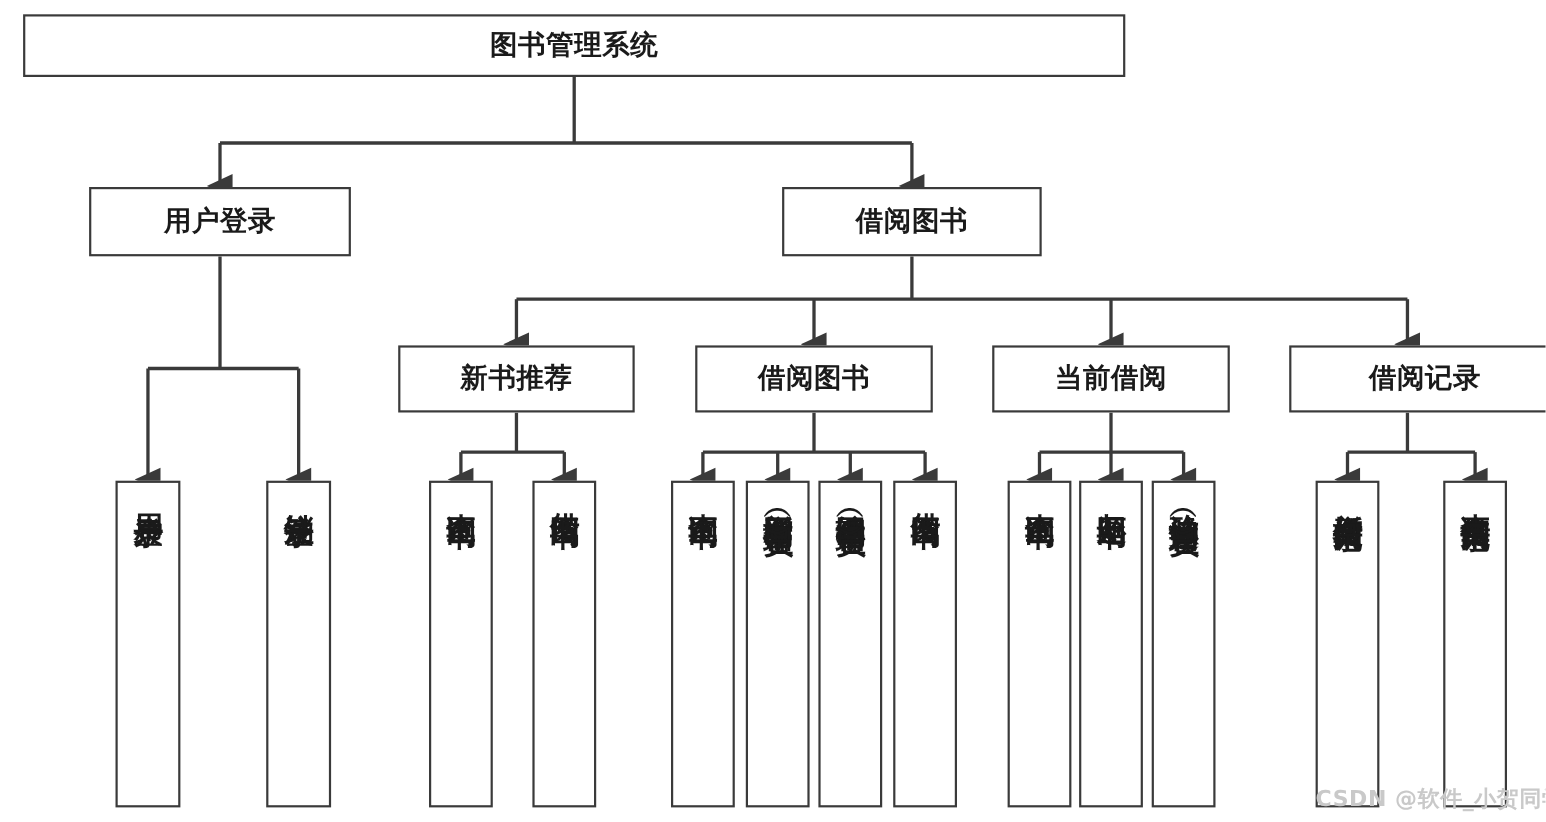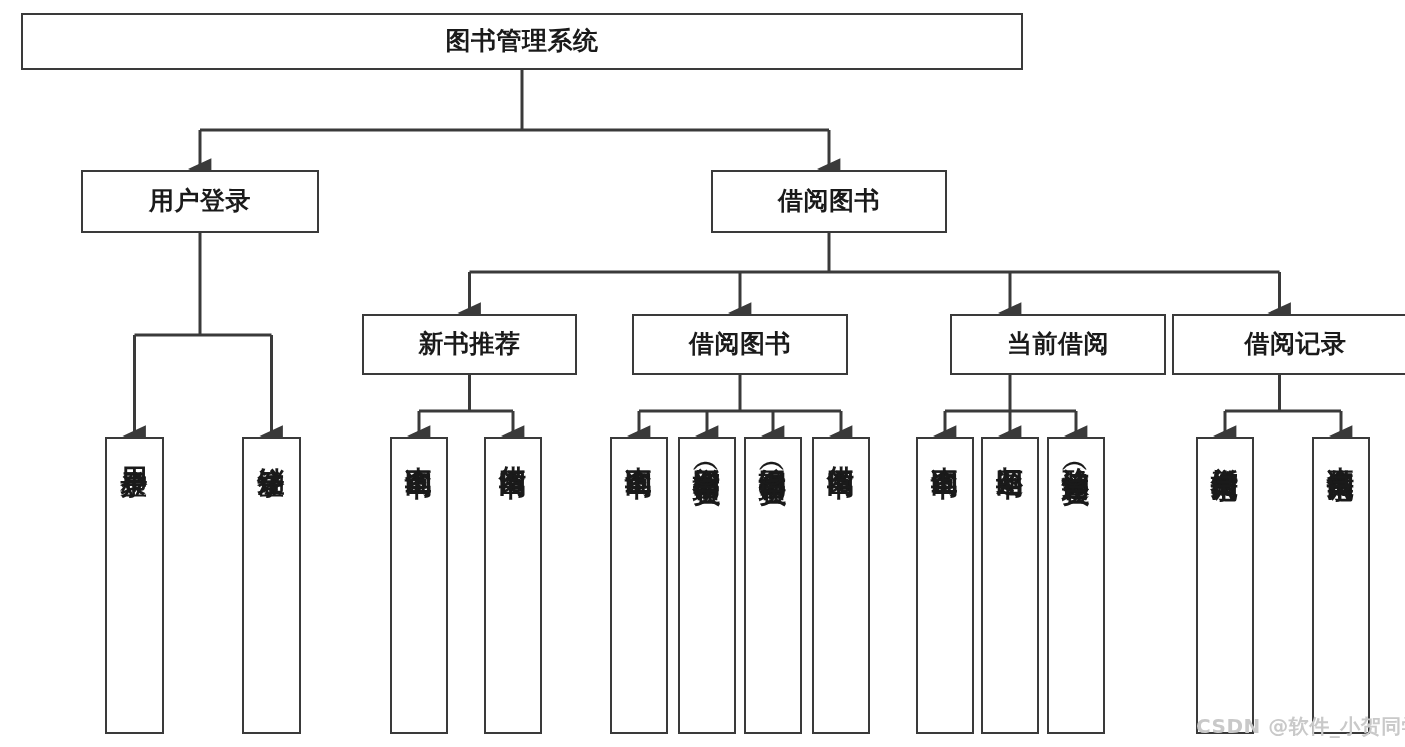--- a/index.html
+++ b/index.html
@@ -145,21 +145,21 @@
       </div>
       <div class="node-box horiz" style="left: 711px; top: 170px; width: 236px; height: 63px;">
         <span class="node-label">借阅图书</span>
       </div>
       <div class="node-box horiz" style="left: 362px; top: 314px; width: 215px; height: 61px; text-align: right;">
         <span class="node-label">新书推荐</span>
       </div>
       <div class="node-box horiz" style="left: 632px; top: 314px; width: 216px; height: 61px;">
         <span class="node-label">借阅图书</span>
       </div>
-      <div class="node-box horiz" style="left: 950px; top: 314px; width: 216px; height: 61px;">
+      <div class="node-box horiz" style="left: 902px; top: 314px; width: 216px; height: 61px;">
         <span class="node-label">当前借阅</span>
       </div>
       <div class="node-box horiz" style="left: 1172px; top: 314px; width: 247px; height: 61px;">
         <span class="node-label">借阅记录</span>
       </div>
       <div class="node-box vert" style="left: 105px; top: 437px; width: 59px; height: 297px;">
         <span class="node-label">用户登录</span>
       </div>
       <div class="node-box vert" style="left: 242px; top: 437px; width: 59px; height: 297px;">
         <span class="node-label">注销登录</span>

